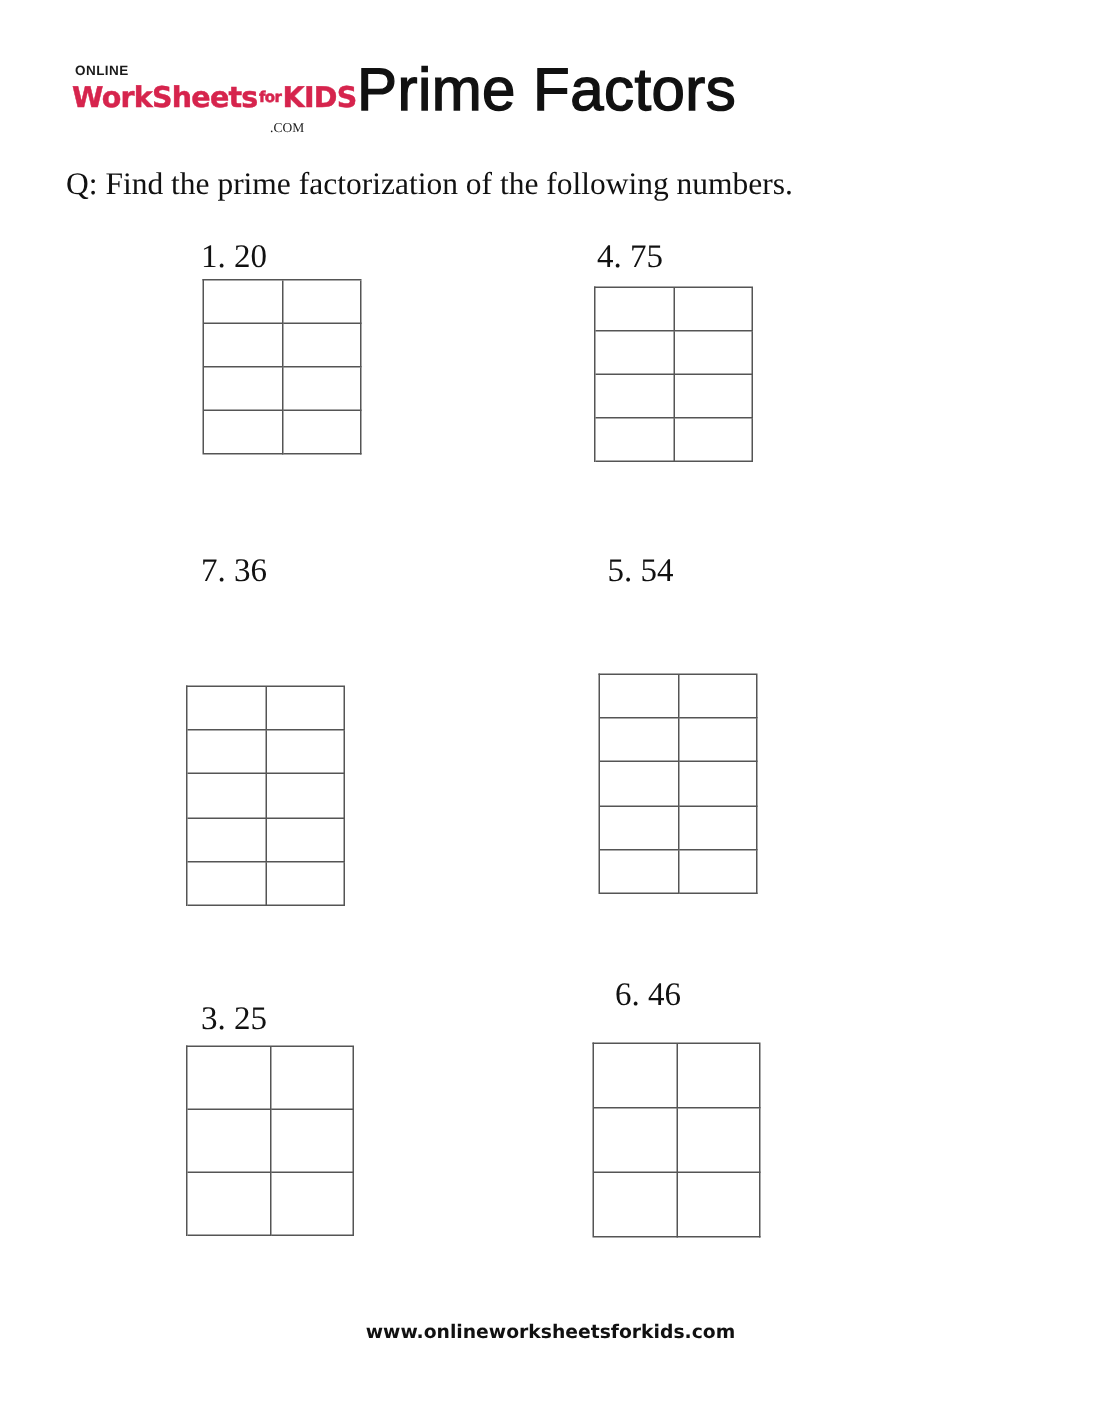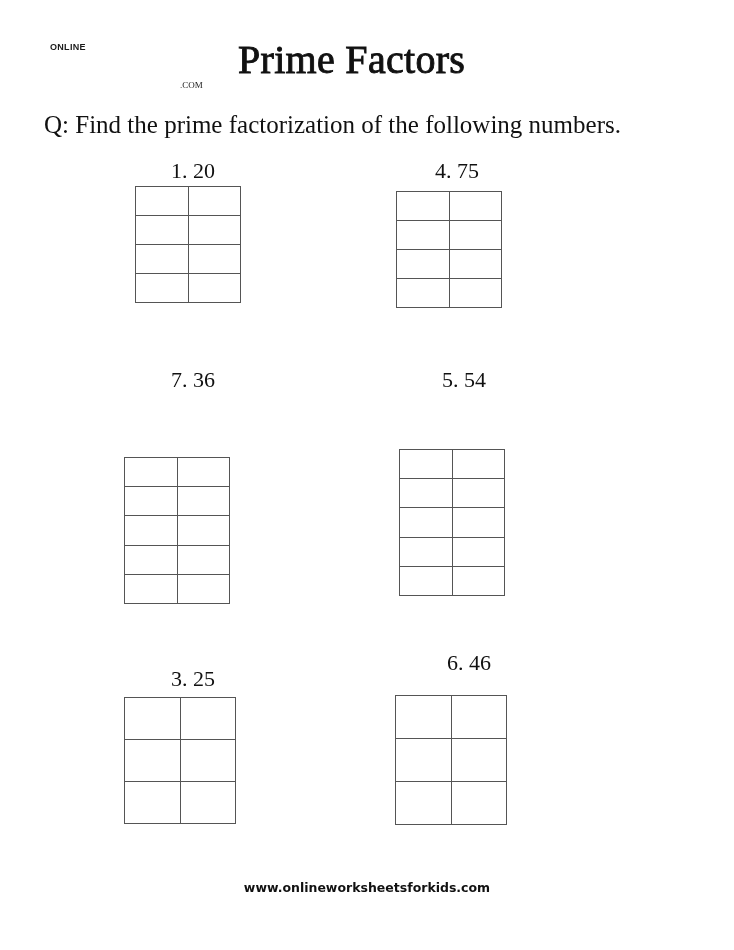--- a/index.html
+++ b/index.html
@@ -6,36 +6,37 @@
   body { width: 734px; height: 950px; position: relative; overflow: hidden; color: #111; }
   .abs { position: absolute; }
 
   
   .logo { left: 46px; top: 40px; width: 170px; height: 56px; }
   .logo-online { position: absolute; left: 4px; top: 2px; font-family: "Liberation Sans", sans-serif; font-weight: bold; font-size: 9px; letter-spacing: 0.3px; color: #1a1a1a; }
   .logo-main { position: absolute; left: 2px; top: 14px; font-family: "DejaVu Sans", sans-serif; font-weight: bold; font-size: 19px; color: #d6244d; letter-spacing: -0.5px; white-space: nowrap; -webkit-text-stroke: 0.3px #d6244d; }
   .logo-main .small { font-size: 10px; color: #d6244d; vertical-align: 3px; margin: 0 1px; }
   .logo-com { position: absolute; left: 134px; top: 40px; font-family: Liberation Serif, serif; font-size: 9px; color: #1a1a1a; }
 
-  .title { left: 238px; top: 40px; font-family: Liberation Serif, serif; font-size: 40px; font-weight: normal; color: #111; letter-spacing: 0.3px; -webkit-text-stroke: 0.9px #111; white-space: nowrap; line-height: 1; }
+  .title { left: 238px; top: 40px; font-family: Liberation Sans, sans-serif; font-size: 40px; font-weight: normal; color: #111; letter-spacing: 0.3px; -webkit-text-stroke: 0.9px #111; white-space: nowrap; line-height: 1; }
 
-  .question { left: 44px; top: 112px; font-family: "Liberation Serif", serif; font-size: 25px; color: #111; white-space: nowrap; line-height: 1; }
+  .question { left: 44px; top: 112px; font-family: "Liberation Serif", serif; font-size: 21px; color: #111; white-space: nowrap; line-height: 1; }
 
-  .label { font-family: "Liberation Serif", serif; font-size: 22px; color: #111; white-space: nowrap; line-height: 1; margin-left: 37px; }
+  .label { font-family: "Liberation Serif", serif; font-size: 22px; color: #111; white-space: nowrap; line-height: 1; }
 
   .grid { display: grid; grid-template-columns: 1fr 1fr; border-top: 1.5px solid #555; border-left: 1.5px solid #555; box-sizing: border-box; }
   .cell { border-right: 1.5px solid #555; border-bottom: 1.5px solid #555; box-sizing: border-box; }
 
   .footer { left: 0; width: 734px; top: 880px; text-align: center; font-family: "DejaVu Sans", sans-serif; font-weight: bold; font-size: 12.5px; color: #111; }
 </style>
 </head>
 <body>
 
 <div class="abs logo">
   <span class="logo-online">ONLINE</span>
+  <span class="logo-main"><span>WorkSheets</span><span class="small">for</span><span>KIDS</span></span>
   <span class="logo-com">.COM</span>
 </div>
 
 <div class="abs title">Prime Factors</div>
 
 <div class="abs question">Q: Find the prime factorization of the following numbers.</div>
 
 <div class="abs label" style="left:134px; top:160px;">1. 20</div>
 <div class="abs grid" style="left:135px; top:186px; width:106px; height:117px; grid-template-rows:repeat(4,1fr);">
   <div class="cell"></div>

